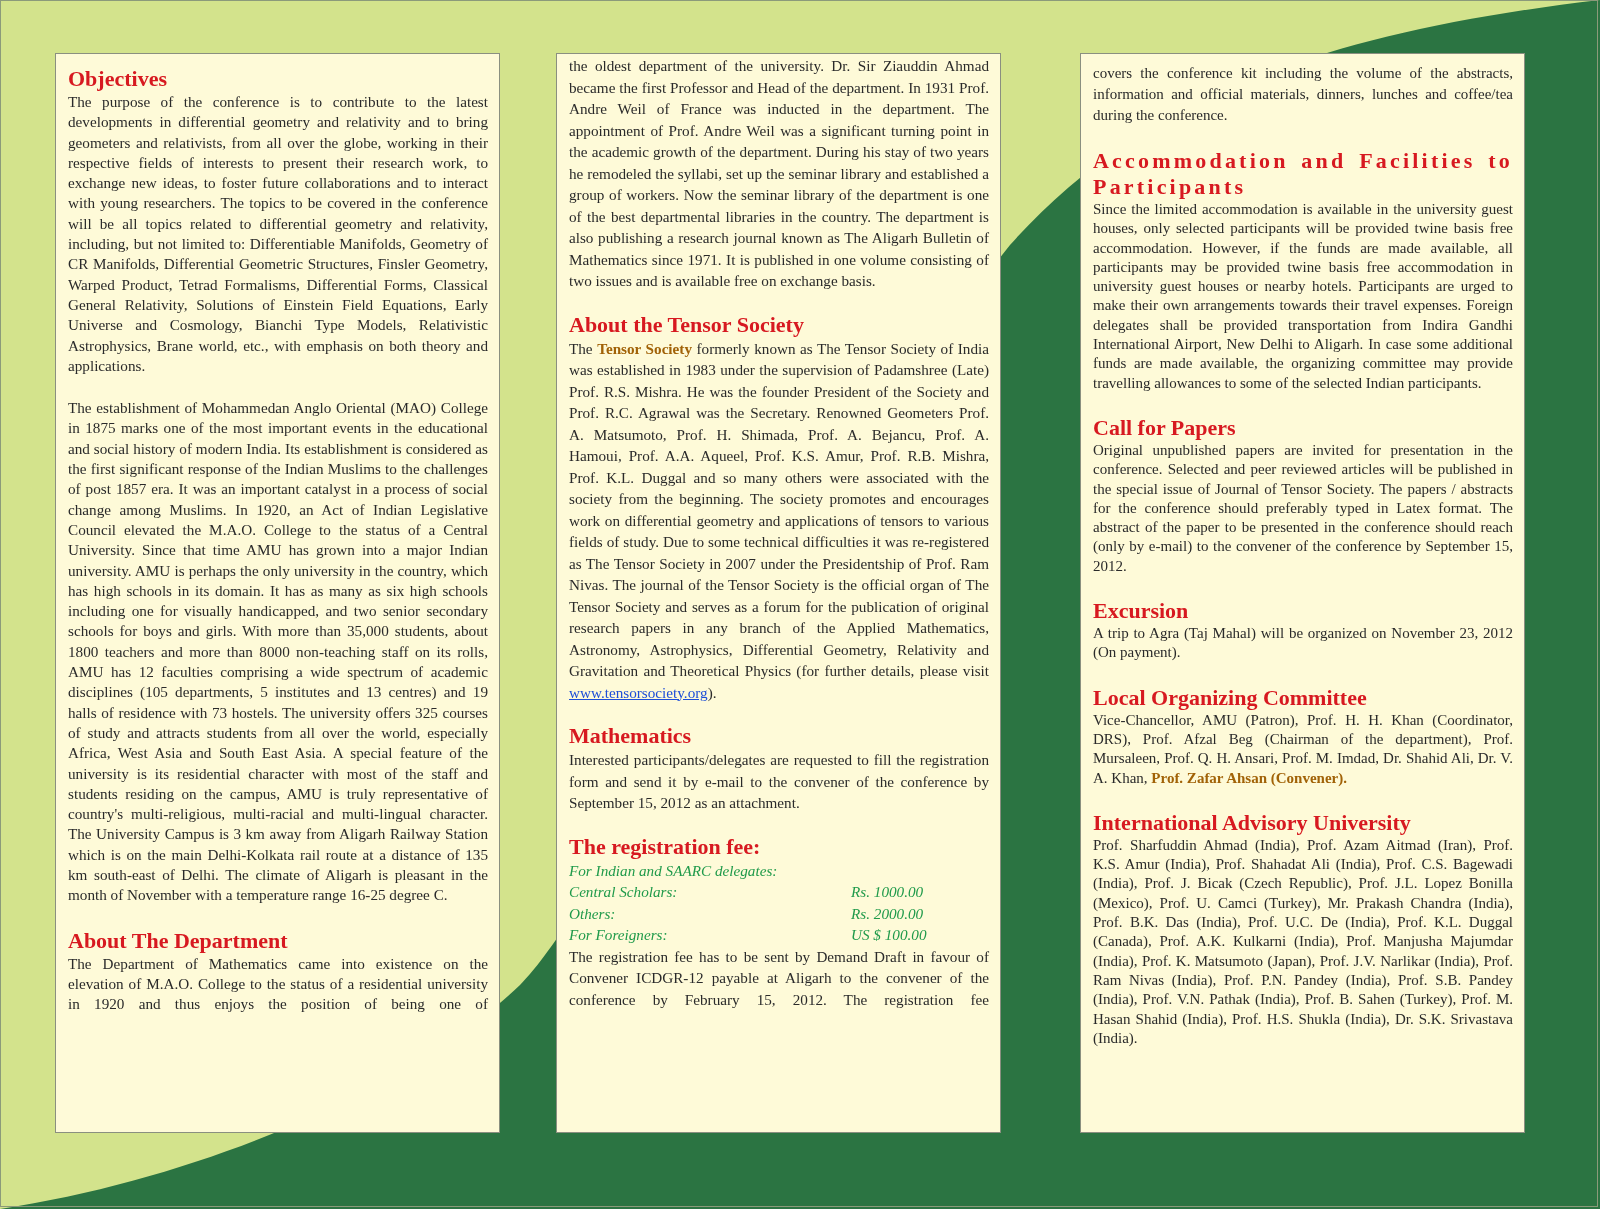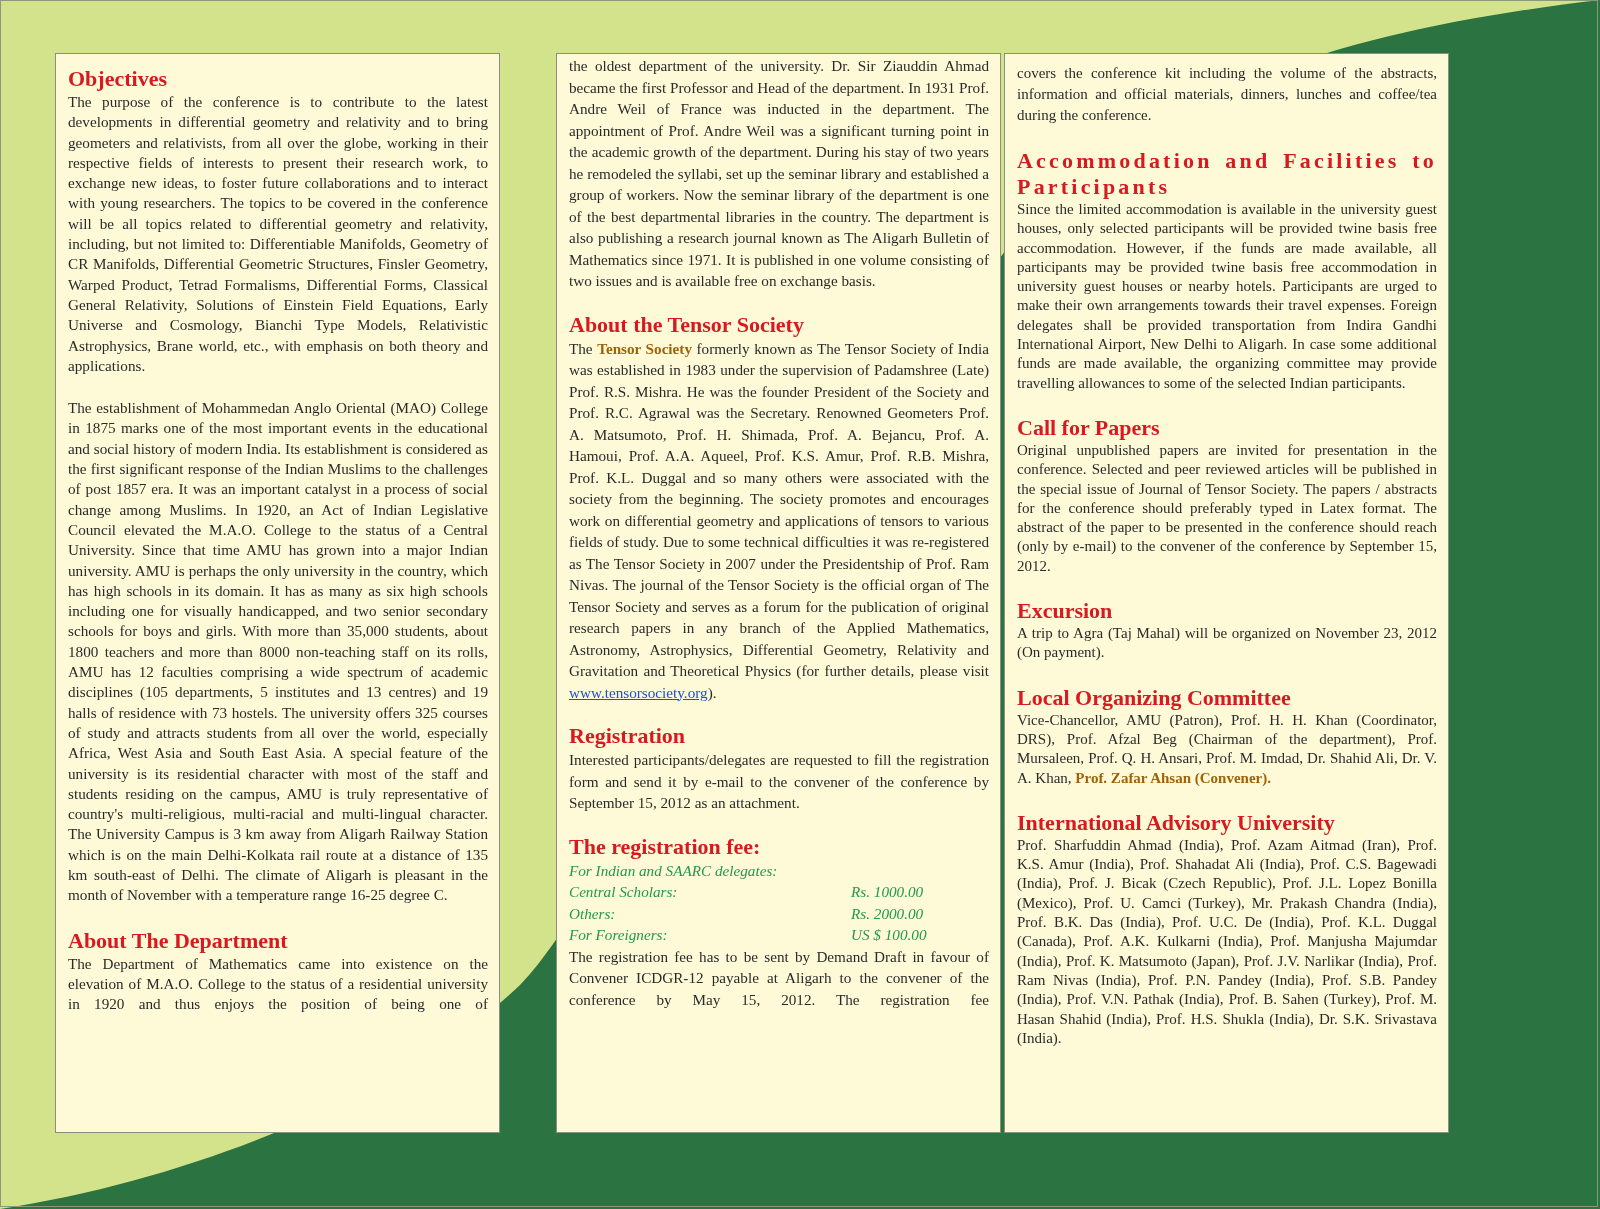--- a/index.html
+++ b/index.html
@@ -12,21 +12,21 @@
   .frame { position: absolute; left: 0; top: 0; width: 1598px; height: 1207px; border: 1px solid #8b9a7a; box-sizing: border-box; pointer-events: none; }
   svg.bg { position: absolute; left: 0; top: 0; }
   .panel {
     position: absolute; top: 53px; height: 1080px; width: 445px;
     background: #fefad8; border: 1px solid #8a8f80; box-sizing: border-box;
     padding: 12px 11px 0 12px; overflow: hidden;
     font-size: 15.2px; line-height: 20.3px; text-align: justify;
   }
   #col1 { left: 55px; }
   #col2 { left: 556px; padding-top: 1px; line-height: 21.5px; }
-  #col3 { left: 1004px; padding-top: 9px; font-size: 15px; line-height: 19.3px; }
+  #col3 { left: 1080px; padding-top: 9px; font-size: 15px; line-height: 19.3px; }
   h2 {
     margin: 0; color: #d71920; font-weight: bold;
     font-size: 22px; line-height: 26px; text-align: left;
     font-family: "Liberation Serif", serif;
   }
   p { margin: 0; }
   .gap { height: 22px; }
   .gap-s { height: 20px; }
   h2.spaced { letter-spacing: 3.2px; text-align: justify; text-align-last: left; }
   a.link { color: #1d4ed8; text-decoration: underline; }
@@ -52,38 +52,38 @@
   <h2>About The Department</h2>
   <p style="text-align-last: justify;">The Department of Mathematics came into existence on the elevation of M.A.O. College to the status of a residential university in 1920 and thus enjoys the position of being one of</p>
 </div>
 
 <div class="panel" id="col2">
   <p>the oldest department of the university. Dr. Sir Ziauddin Ahmad became the first Professor and Head of the department. In 1931 Prof. Andre Weil of France was inducted in the department. The appointment of Prof. Andre Weil was a significant turning point in the academic growth of the department. During his stay of two years he remodeled the syllabi, set up the seminar library and established a group of workers. Now the seminar library of the department is one of the best departmental libraries in the country. The department is also publishing a research journal known as The Aligarh Bulletin of Mathematics since 1971. It is published in one volume consisting of two issues and is available free on exchange basis.</p>
   <div class="gap-s"></div>
   <h2>About the Tensor Society</h2>
   <p><span>The </span><b>Tensor Society</b><span> formerly known as The Tensor Society of India was established in 1983 under the supervision of Padamshree (Late) Prof. R.S. Mishra. He was the founder President of the Society and Prof. R.C. Agrawal was the Secretary. Renowned Geometers Prof. A. Matsumoto, Prof. H. Shimada, Prof. A. Bejancu, Prof. A. Hamoui, Prof. A.A. Aqueel, Prof. K.S. Amur, Prof. R.B. Mishra, Prof. K.L. Duggal and so many others were associated with the society from the beginning. The society promotes and encourages work on differential geometry and applications of tensors to various fields of study. Due to some technical difficulties it was re-registered as The Tensor Society in 2007 under the Presidentship of Prof. Ram Nivas. The journal of the Tensor Society is the official organ of The Tensor Society and serves as a forum for the publication of original research papers in any branch of the Applied Mathematics, Astronomy, Astrophysics, Differential Geometry, Relativity and Gravitation and Theoretical Physics (for further details, please visit </span><a class="link" href="#">www.tensorsociety.org</a><span>).</span></p>
   <div class="gap-s"></div>
-  <h2>Registration</h2>
+  <h2>Mathematics</h2>
   <p>Interested participants/delegates are requested to fill the registration form and send it by e-mail to the convener of the conference by September 15, 2012 as an attachment.</p>
   <div class="gap-s"></div>
   <h2>The registration fee:</h2>
   <div class="fee">For Indian and SAARC delegates:</div>
   <div class="fee fee-row">
     <span class="k">Central Scholars:</span>
       <span>Rs. 1000.00</span>
   </div>
   <div class="fee fee-row">
     <span class="k">Others:</span>
       <span>Rs. 2000.00</span>
   </div>
   <div class="fee fee-row">
     <span class="k">For Foreigners:</span>
       <span>US $ 100.00</span>
   </div>
-  <p style="text-align-last: justify;">The registration fee has to be sent by Demand Draft in favour of Convener ICDGR-12 payable at Aligarh to the convener of the conference by May 15, 2012. The registration fee</p>
+  <p style="text-align-last: justify;">The registration fee has to be sent by Demand Draft in favour of Convener ICDGR-12 payable at Aligarh to the convener of the conference by February 15, 2012. The registration fee</p>
 </div>
 
 <div class="panel" id="col3">
   <p style="line-height:21px;">covers the conference kit including the volume of the abstracts, information and official materials, dinners, lunches and coffee/tea during the conference.</p>
   <div class="gap"></div>
   <h2 class="spaced">Accommodation and Facilities to Participants</h2>
   <p>Since the limited accommodation is available in the university guest houses, only selected participants will be provided twine basis free accommodation. However, if the funds are made available, all participants may be provided twine basis free accommodation in university guest houses or nearby hotels. Participants are urged to make their own arrangements towards their travel expenses. Foreign delegates shall be provided transportation from Indira Gandhi International Airport, New Delhi to Aligarh. In case some additional funds are made available, the organizing committee may provide travelling allowances to some of the selected Indian participants.</p>
   <div class="gap"></div>
   <h2>Call for Papers</h2>
   <p>Original unpublished papers are invited for presentation in the conference. Selected and peer reviewed articles will be published in the special issue of Journal of Tensor Society. The papers / abstracts for the conference should preferably typed in Latex format. The abstract of the paper to be presented in the conference should reach (only by e-mail) to the convener of the conference by September 15, 2012.</p>

